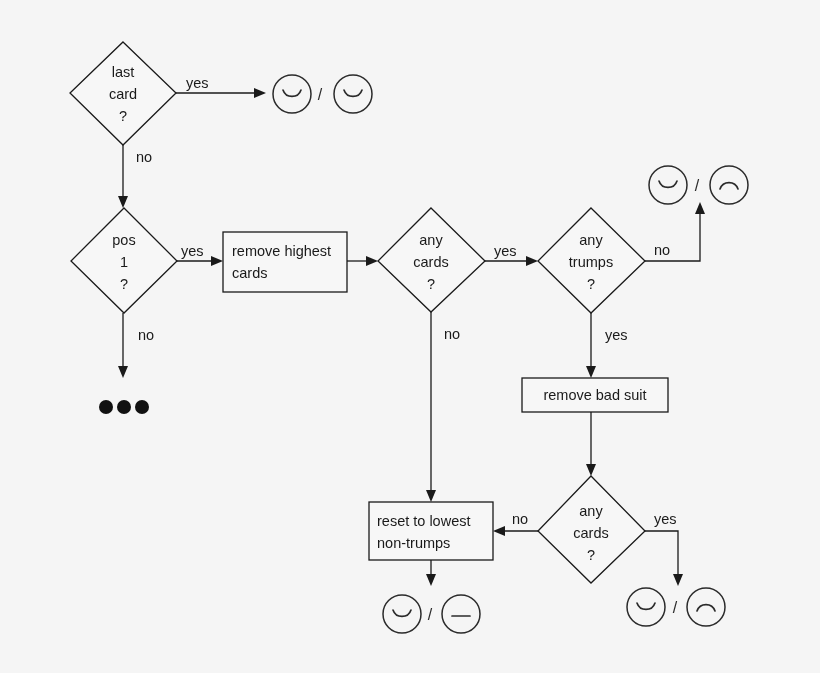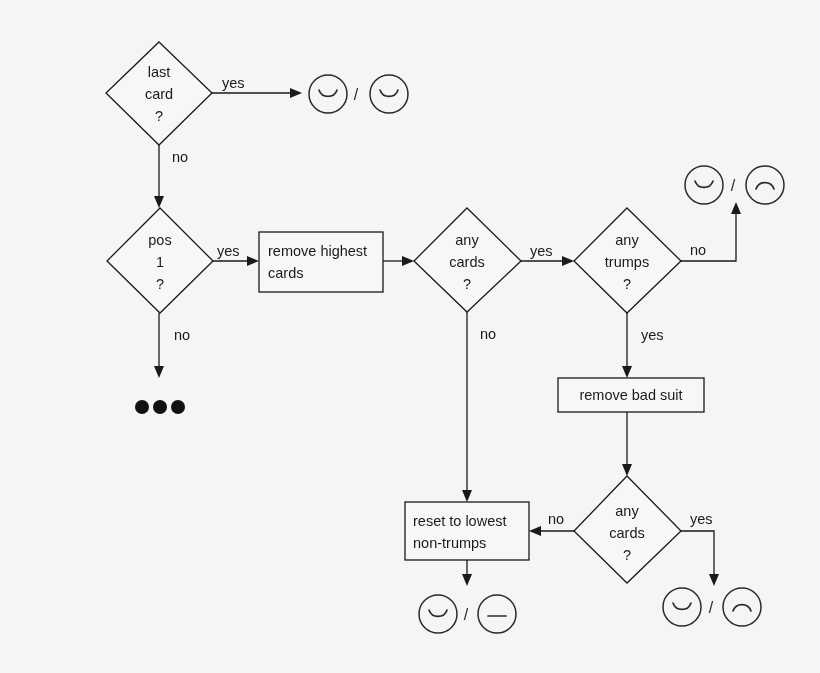--- a/index.html
+++ b/index.html
@@ -11,21 +11,20 @@
     width: 820px;
     height: 673px;
     overflow: hidden;
     font-family: "Liberation Sans", sans-serif;
   }
   #flowchart-root {
     position: relative;
     width: 784px;
     height: 673px;
     background: #f5f5f5;
-    margin-left: 36px;
   }
   svg#flow-svg {
     display: block;
     width: 820px;
     height: 673px;
   }
   .node-shape {
     fill: #f7f7f7;
     stroke: #1a1a1a;
     stroke-width: 1.3;

